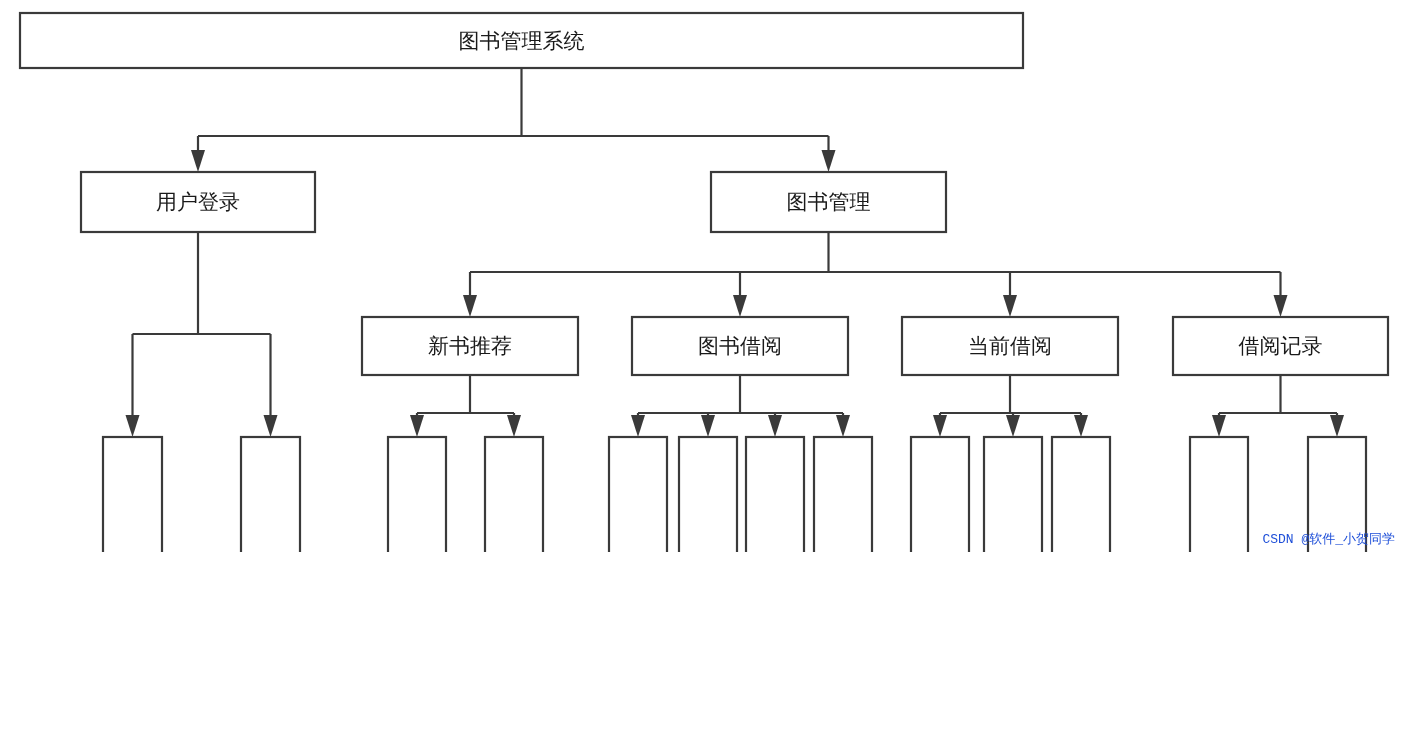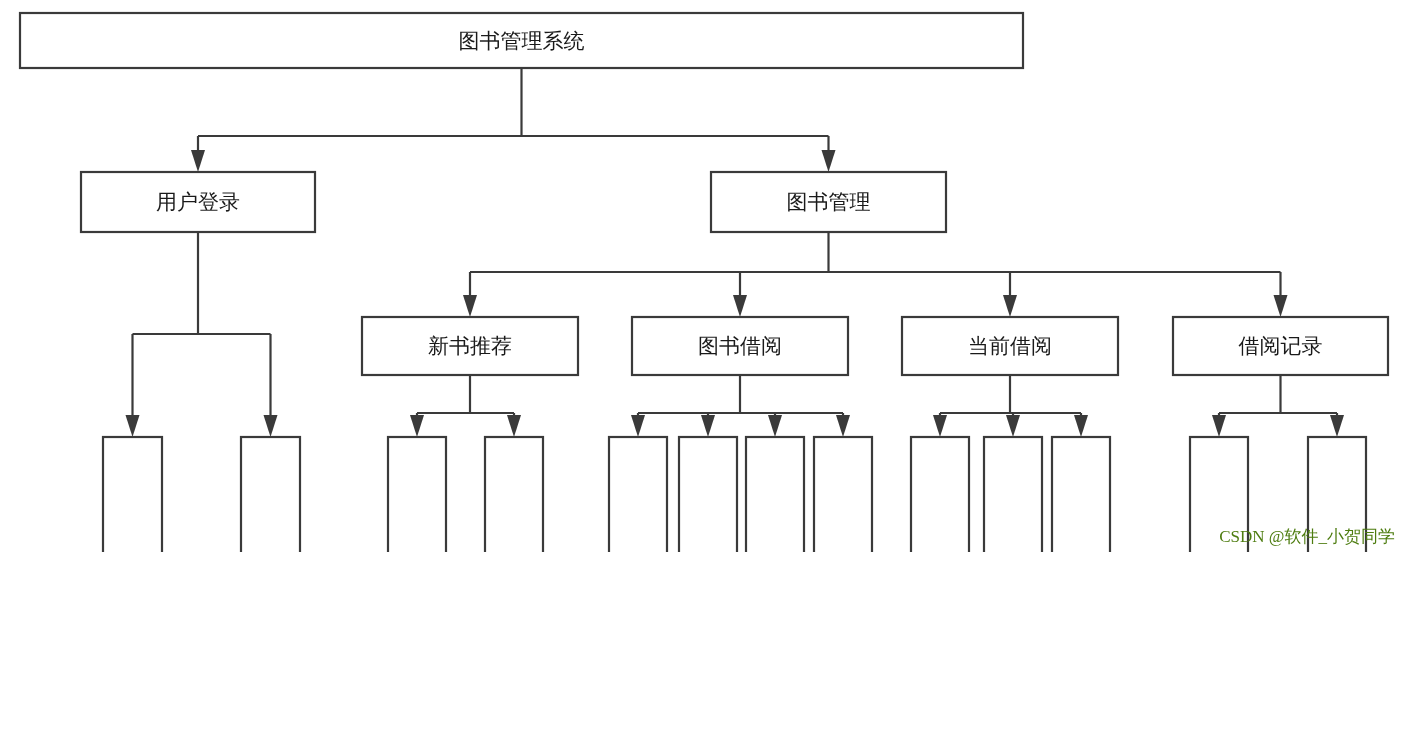--- a/index.html
+++ b/index.html
@@ -56,23 +56,23 @@
     color: #1a1a1a;
     letter-spacing: 2.5px;
     white-space: nowrap;
     text-align: center;
     pointer-events: none;
   }
   .watermark {
     position: absolute;
     right: 10px;
     bottom: 4px;
-    font-family: Liberation Serif, serif;
-    font-size: 17px;
-    color: #4d7c0f;
+    font-family: Liberation Mono, monospace;
+    font-size: 13px;
+    color: #1d4ed8;
     white-space: nowrap;
   }
 </style>
 </head>
 <body>
 
 <div id="diagram-root">
 
   <svg class="flow" viewBox="0 0 1405 747">
     <g id="connectors">

